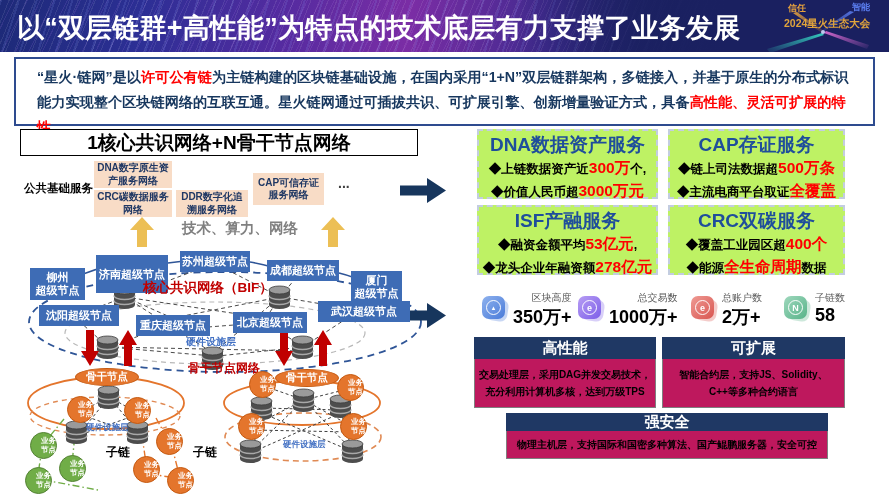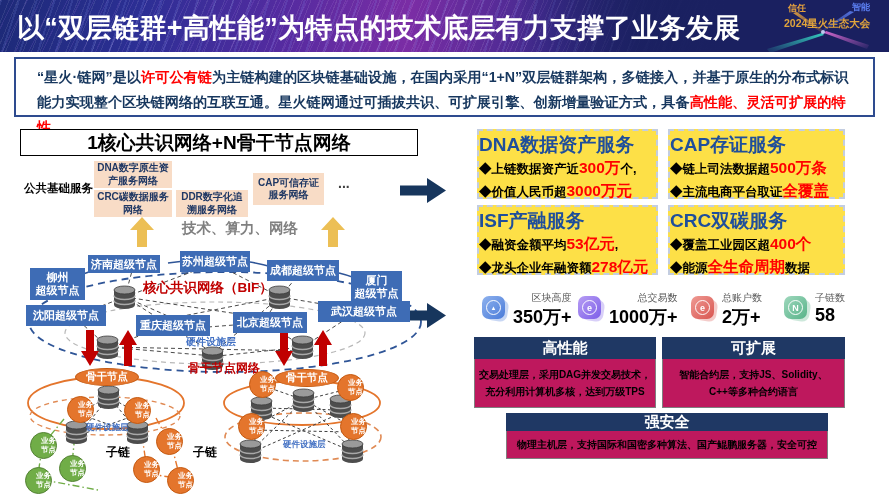--- a/index.html
+++ b/index.html
@@ -23,21 +23,21 @@
     font-size:27px; font-weight:bold; color:#ffffff; letter-spacing:0.2px; white-space:nowrap;
   }
   .logo { position:absolute; right:6px; top:0; width:230px; height:44px; }
   .logo .trust { position:absolute; left:135px; top:2px; font-size:9px; font-weight:bold; color:#e8a33d; }
   .logo .smart { position:absolute; left:199px; top:1px; font-size:9px; font-weight:bold; color:#5b7ef0; }
   .logo .event { position:absolute; left:131px; top:17px; font-size:10.5px; font-weight:bold; color:#e0a43c; white-space:nowrap; }
   .logo svg { position:absolute; left:0; top:0; }
 
   
   .intro {
-    position:absolute; left:14px; top:57px; width:861px; height:60px;
+    position:absolute; left:14px; top:57px; width:861px; height:69px;
     border:2px solid #2e4b8f; background:#ffffff;
     padding:6px 21px 16px 21px;
     font-size:14.2px; font-weight:bold; color:#17375e; line-height:25px;
   }
   .intro .em { color:#ff0000; }
 
   
   .diagram { position:absolute; left:0; top:125px; width:465px; height:375px; }
   .diagram svg.gfx { position:absolute; left:0; top:0; }
   .dg-title {
@@ -75,21 +75,22 @@
     position:absolute; width:27px; height:27px; border-radius:50%;
     background:#e4752c; border:1px solid #c55a11;
     display:flex; flex-direction:column; align-items:flex-end; justify-content:center;
     font-size:7.5px; font-weight:bold; color:#ffffff; line-height:8.5px;
   }
   .biz.green { background:#70ad47; border-color:#548235; }
   .subchain-label { position:absolute; font-size:12px; font-weight:bold; color:#000000; white-space:nowrap; }
 
   
   .svc {
-    position:absolute; border:2px dashed #c3cde0; background:#fde047; padding-top:2px;
+    position:absolute; border:2px dashed #c3cde0; background:#bef264; padding-top:2px;
+    text-align:center;
   }
   .svc .t { font-size:19px; font-weight:bold; color:#1f4e9b; line-height:24px; }
   .svc .l { font-size:12.5px; font-weight:bold; color:#000000; line-height:21px; white-space:nowrap; }
   .svc .l .em { font-size:15.5px; color:#ff0000; }
 
   
   .stat { position:absolute; height:36px; }
   .stat .ic { position:absolute; left:0; top:5px; width:23px; height:23px; }
   .stat .ic .gh { position:absolute; left:4px; top:3px; width:22px; height:22px; border-radius:7px; background:var(--c2); opacity:0.30; transform:rotate(9deg); }
   .stat .ic .fc { position:absolute; left:0; top:0; width:23px; height:23px; border-radius:7px; background:linear-gradient(135deg, var(--c1), var(--c2)); }
@@ -275,32 +276,32 @@
     <div class="dg-title">1核心共识网络+N骨干节点网络</div>
     <div class="dg-pub">公共基础服务</div>
 
     <div class="peach" style="left:94px;  top:36px; width:78px; height:27px;">DNA数字原生资产服务网络</div>
     <div class="peach" style="left:94px;  top:65px; width:78px; height:27px;">CRC碳数据服务网络</div>
     <div class="peach" style="left:176px; top:65px; width:72px; height:27px;">DDR数字化追溯服务网络</div>
     <div class="peach" style="left:253px; top:48px; width:71px; height:32px;">CAP可信存证服务网络</div>
     <div class="dg-dots">...</div>
     <div class="dg-tech">技术、算力、网络</div>
 
-    <div class="node" style="left:88px;  top:130px; width:72px; height:18px;">济南超级节点</div>
+    <div class="node" style="left:96px;  top:130px; width:72px; height:38px;">济南超级节点</div>
     <div class="node" style="left:180px; top:126px; width:70px; height:21px;">苏州超级节点</div>
     <div class="node" style="left:267px; top:135px; width:72px; height:21px;">成都超级节点</div>
     <div class="node" style="left:30px;  top:143px; width:55px; height:32px;">
         <span>柳州</span>
         <span>超级节点</span>
       </div>
     <div class="node" style="left:351px; top:146px; width:51px; height:32px;">
         <span>厦门</span>
         <span>超级节点</span>
       </div>
-    <div class="node" style="left:26px;  top:180px; width:80px; height:21px;">沈阳超级节点</div>
+    <div class="node" style="left:39px;  top:180px; width:80px; height:21px;">沈阳超级节点</div>
     <div class="node" style="left:136px; top:190px; width:74px; height:21px;">重庆超级节点</div>
     <div class="node" style="left:233px; top:187px; width:74px; height:21px;">北京超级节点</div>
     <div class="node" style="left:318px; top:176px; width:92px; height:21px;">武汉超级节点</div>
 
     <div class="dg-core">核心共识网络（BIF）</div>
     <div class="hw" style="left:186px; top:210px;">硬件设施层</div>
     <div class="dg-bbnet">骨干节点网络</div>
 
     <div class="bbnode" style="left:75px;  top:243px;">骨干节点</div>
     <div class="bbnode" style="left:275px; top:244px;">骨干节点</div>

